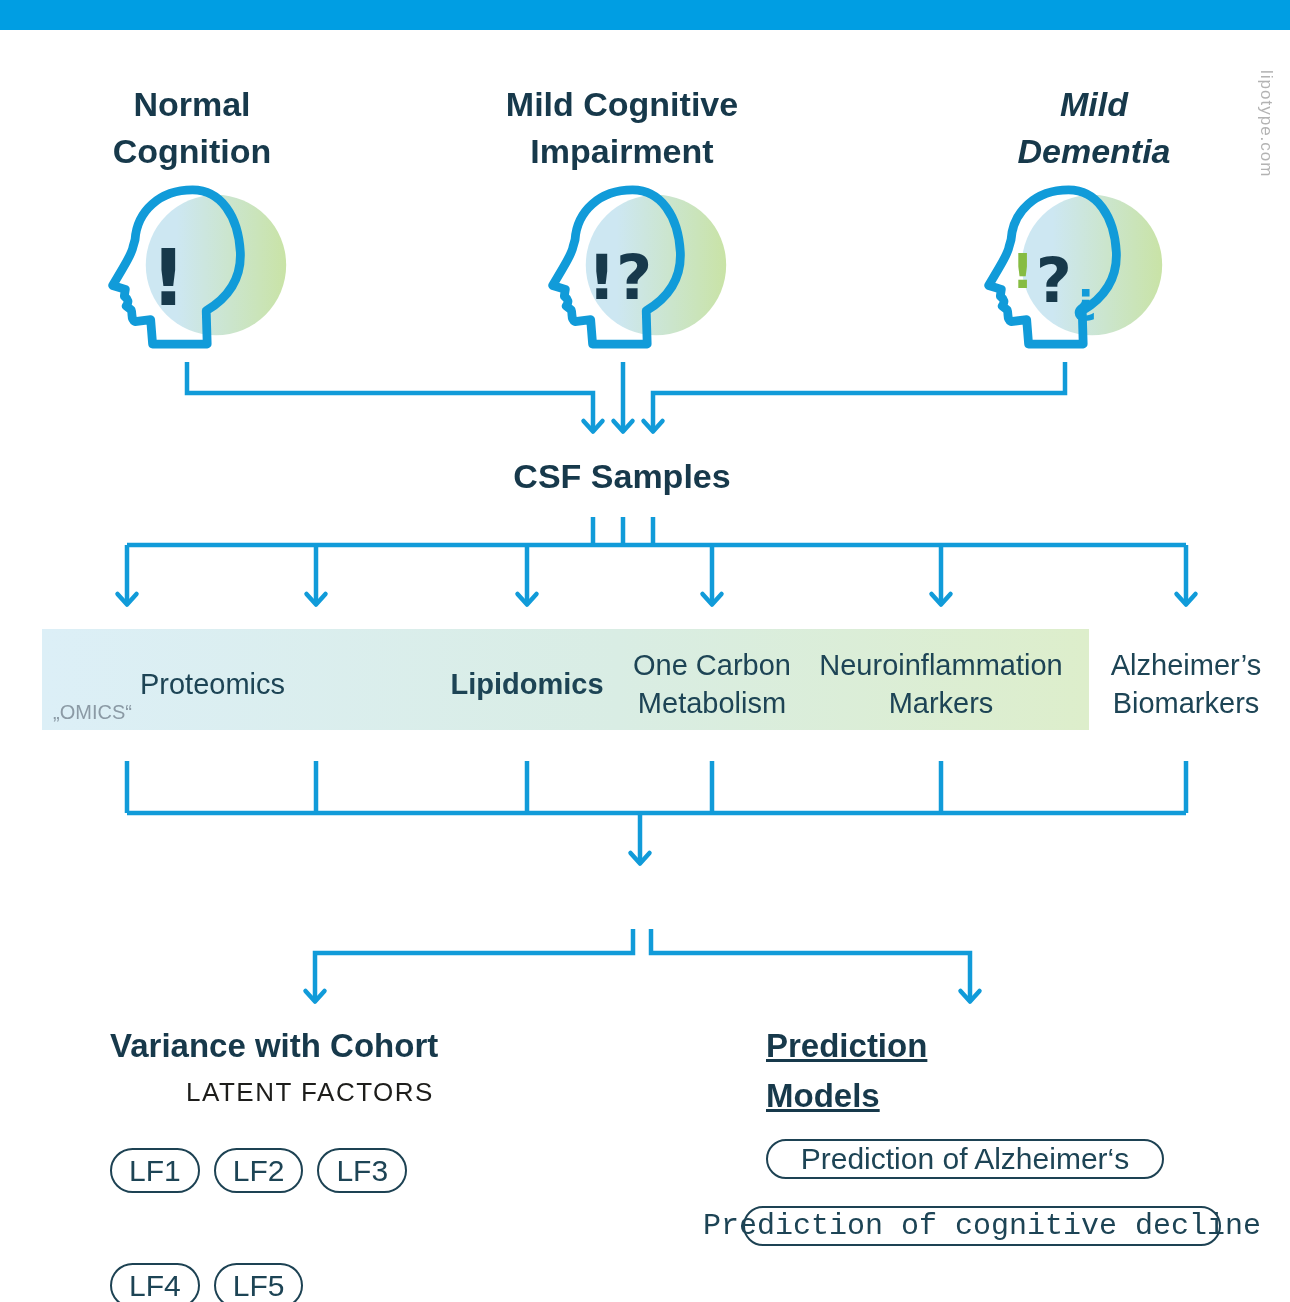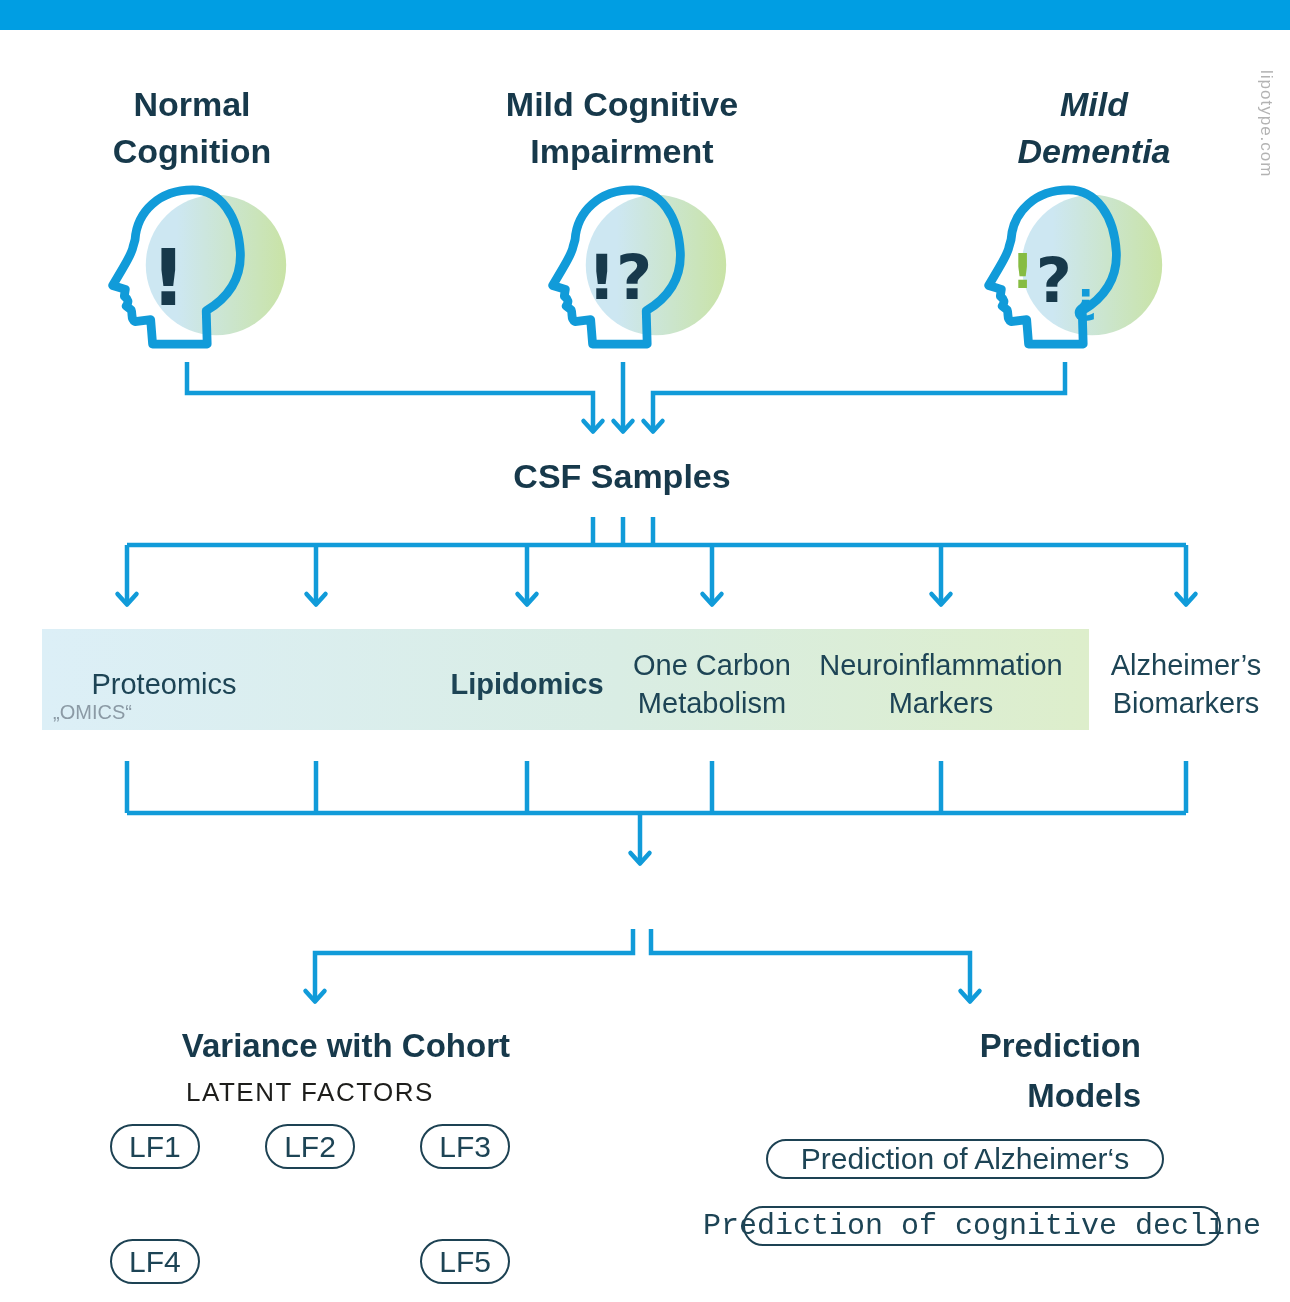--- a/index.html
+++ b/index.html
@@ -19,25 +19,25 @@
              font-size:34px;font-weight:bold;color:#17394b;white-space:nowrap;}
   .band{position:absolute;left:42px;top:629px;width:1047px;height:101px;
         background:linear-gradient(90deg,#dceff7 0%,#d9ede4 55%,#ddeecb 100%);}
   .band-label{position:absolute;font-size:29px;color:#1d4455;text-align:center;line-height:38px;}
   .band-label span{display:block;white-space:nowrap;}
   .band-label.em{font-weight:bold;}
   .band-caption{position:absolute;left:53px;top:701px;font-size:20px;color:#8b9aa5;white-space:nowrap;}
   .analysis-title{position:absolute;left:393px;top:878px;width:500px;text-align:center;
                   font-size:33px;color:#1d1d1b;white-space:nowrap;}
   .section-title{position:absolute;font-size:33px;font-weight:bold;color:#17394b;
-                 text-align:right;line-height:50px;}
+                 text-align:left;line-height:50px;}
   .section-title span{display:block;white-space:nowrap;}
   .latent-caption{position:absolute;left:110px;top:1077px;width:400px;text-align:center;
                   font-size:26px;letter-spacing:1.5px;color:#1d1d1b;white-space:nowrap;}
-  .lf-row{position:absolute;left:110px;width:400px;display:flex;justify-content:space-between;gap:14px;}
+  .lf-row{position:absolute;left:110px;width:400px;display:flex;justify-content:flex-start;gap:14px;margin-top:24px;}
   .pill{border:2.5px solid #1d4253;border-radius:24px;color:#1d4455;font-size:30px;
         line-height:39px;padding:1px 17px;white-space:nowrap;box-sizing:border-box;}
   .pred-pill{position:absolute;height:40px;border:2.5px solid #1d4253;border-radius:24px;
              color:#1d4455;font-size:30px;display:flex;align-items:center;justify-content:center;
              white-space:nowrap;box-sizing:border-box;}
 </style>
 </head>
 <body>
 
 <div class="page">
@@ -123,21 +123,21 @@
       <path d="M1176.5 594 L1186 604.5 L1195.5 594"></path>
       <path d="M630.5 853 L640 863.5 L649.5 853"></path>
       <path d="M305.5 991 L315 1001.5 L324.5 991"></path>
       <path d="M960.5 991 L970 1001.5 L979.5 991"></path>
     </g>
   </svg>
 
   <div class="csf-title">CSF Samples</div>
 
   <div class="band"></div>
-  <div class="band-label" style="left:54px;top:665px;width:220px;text-align:center;">
+  <div class="band-label" style="left:65px;top:665px;width:220px;text-align:right;">
     <span>Proteomics</span>
   </div>
   <div class="band-caption">„OMICS“</div>
   <div class="band-label em" style="left:397px;top:665px;width:260px;">
     <span>Lipidomics</span>
   </div>
   <div class="band-label" style="left:582px;top:646px;width:260px;">
     <span>One Carbon</span>
     <span>Metabolism</span>
   </div>
@@ -158,20 +158,20 @@
   <div class="lf-row" style="top:1124px;">
     <div class="pill">LF1</div>
     <div class="pill">LF2</div>
     <div class="pill">LF3</div>
   </div>
   <div class="lf-row" style="top:1239px;">
     <div class="pill">LF4</div>
     <div class="pill">LF5</div>
   </div>
 
-  <div class="section-title" style="left:741px;top:1021px;width:400px;">
+  <div class="section-title" style="left:766px;top:1021px;width:400px;text-decoration:underline;">
     <span>Prediction</span>
     <span>Models</span>
   </div>
   <div class="pred-pill" style="left:766px;top:1139px;width:398px;">Prediction of Alzheimer‘s</div>
   <div class="pred-pill" style="left:743px;top:1206px;width:478px;font-family:Liberation Mono, monospace;">Prediction of cognitive decline</div>
 
 </div>
 
 </body></html>

